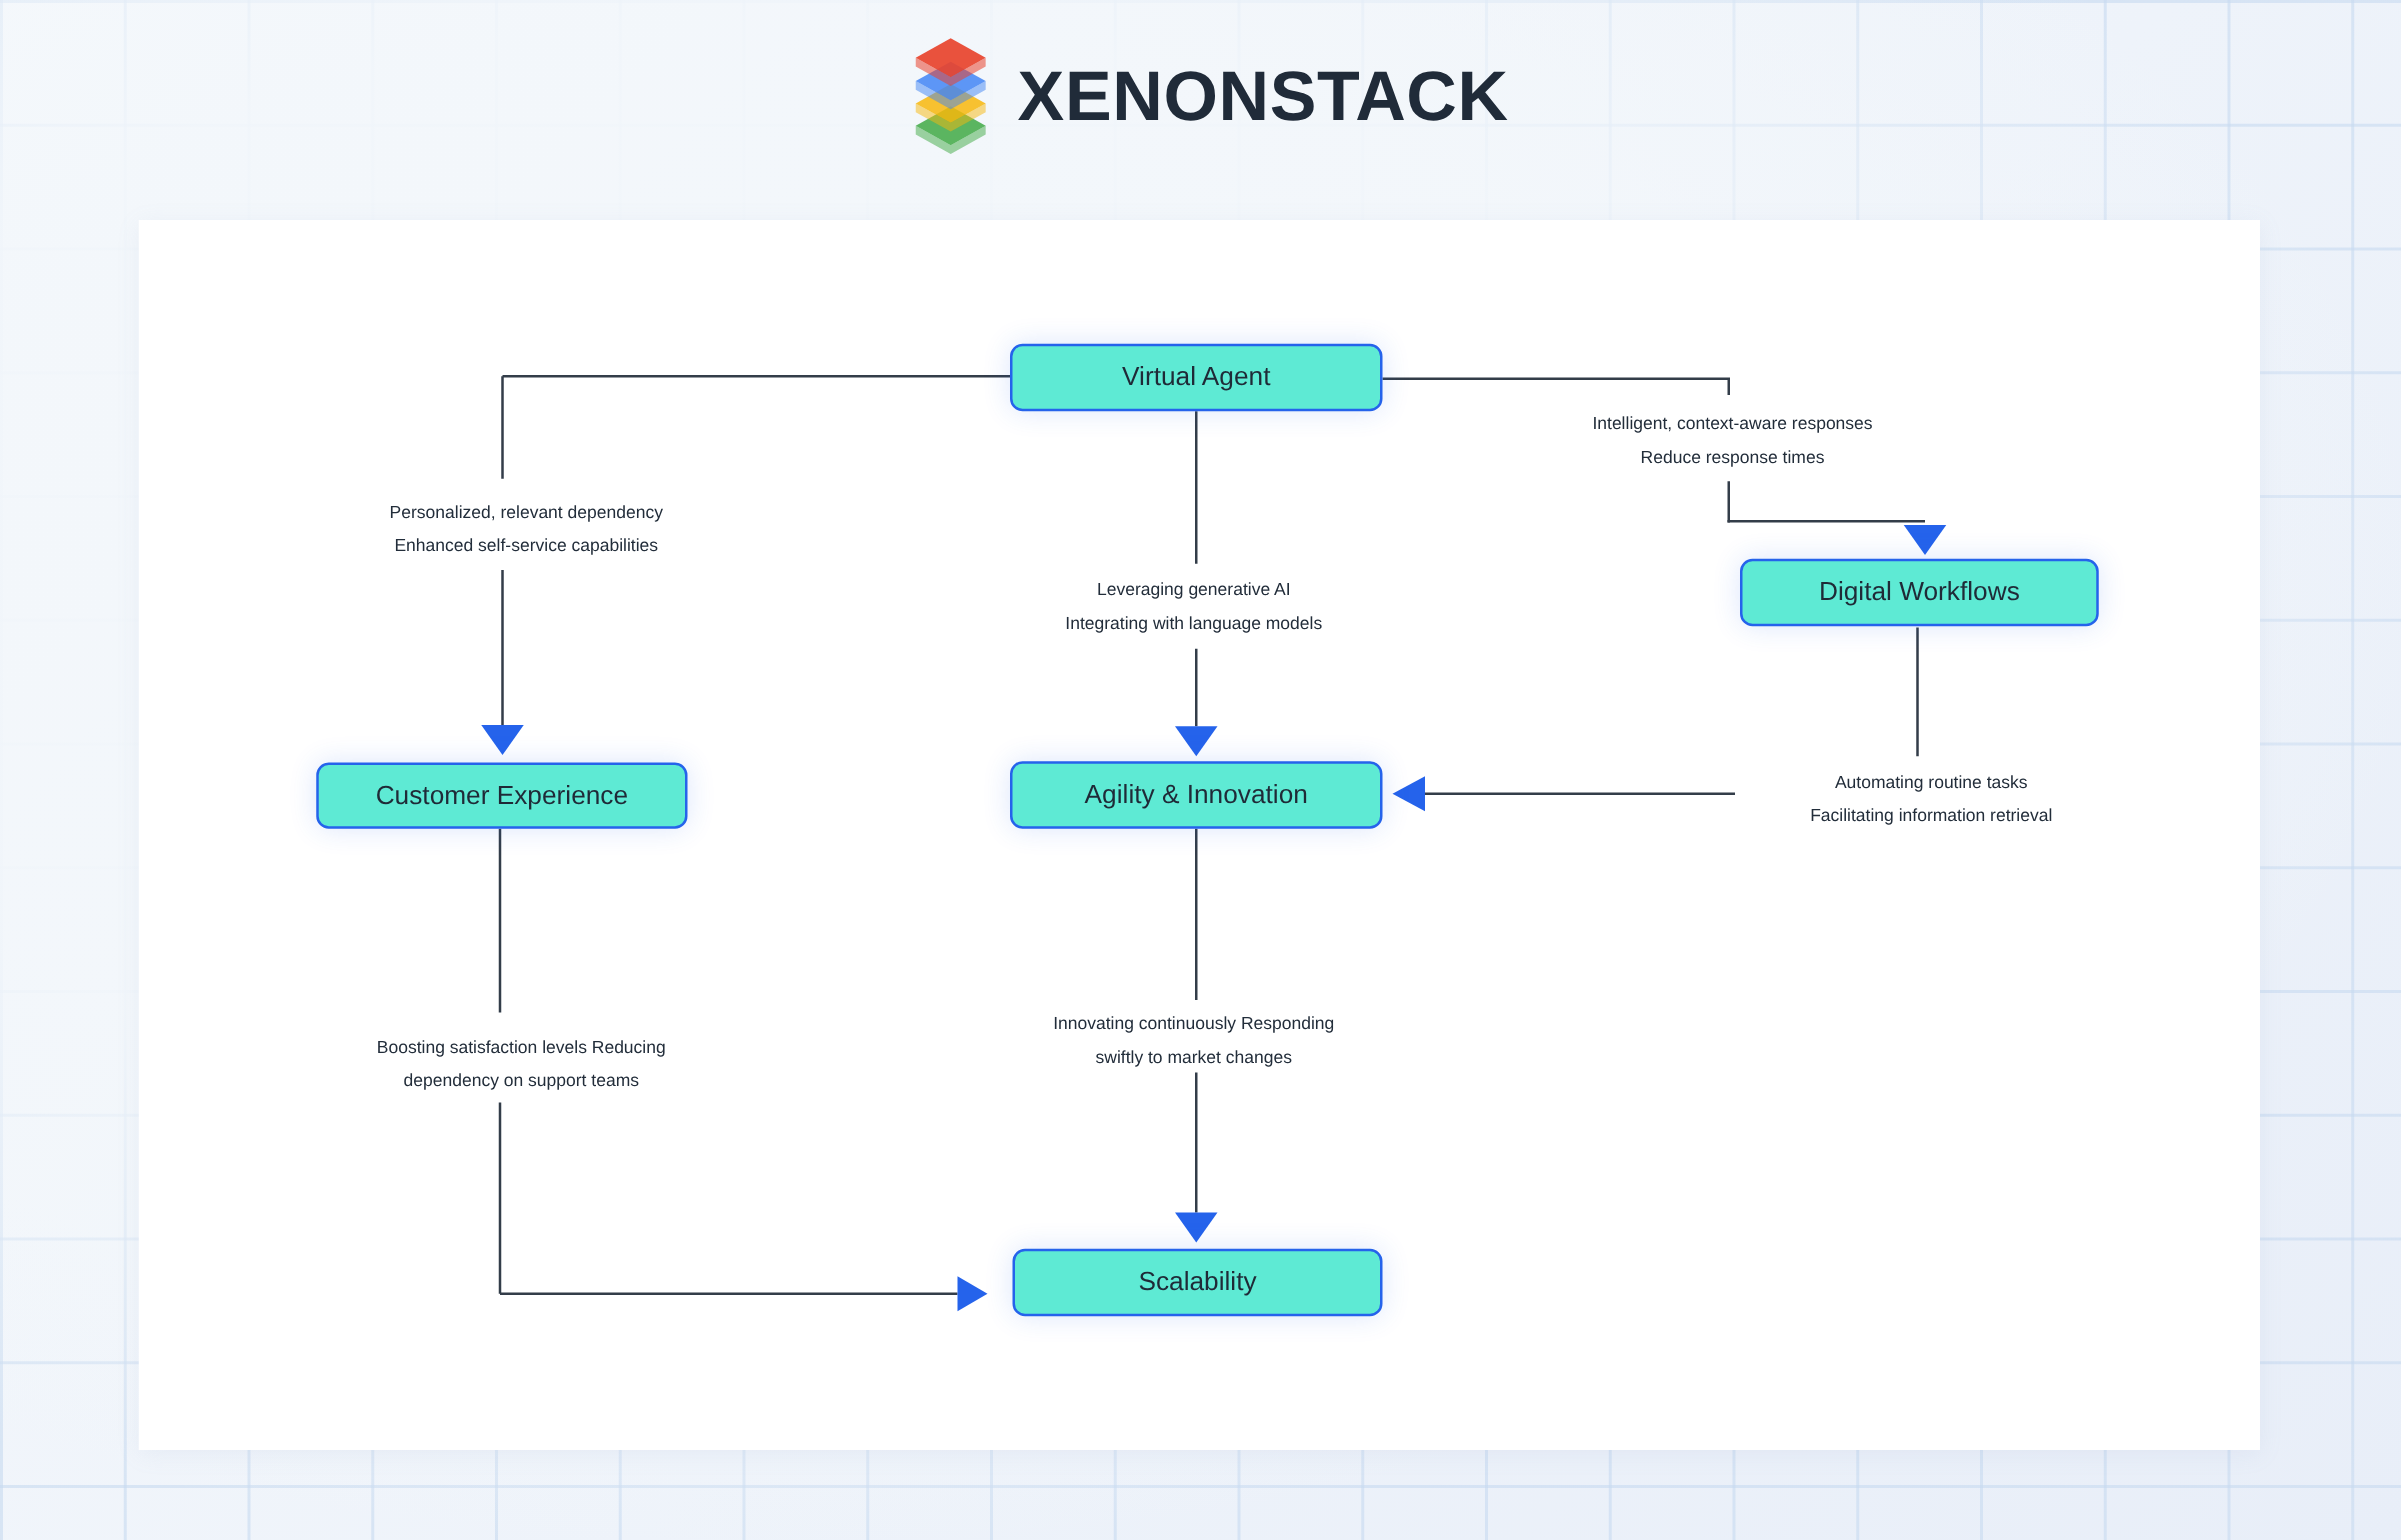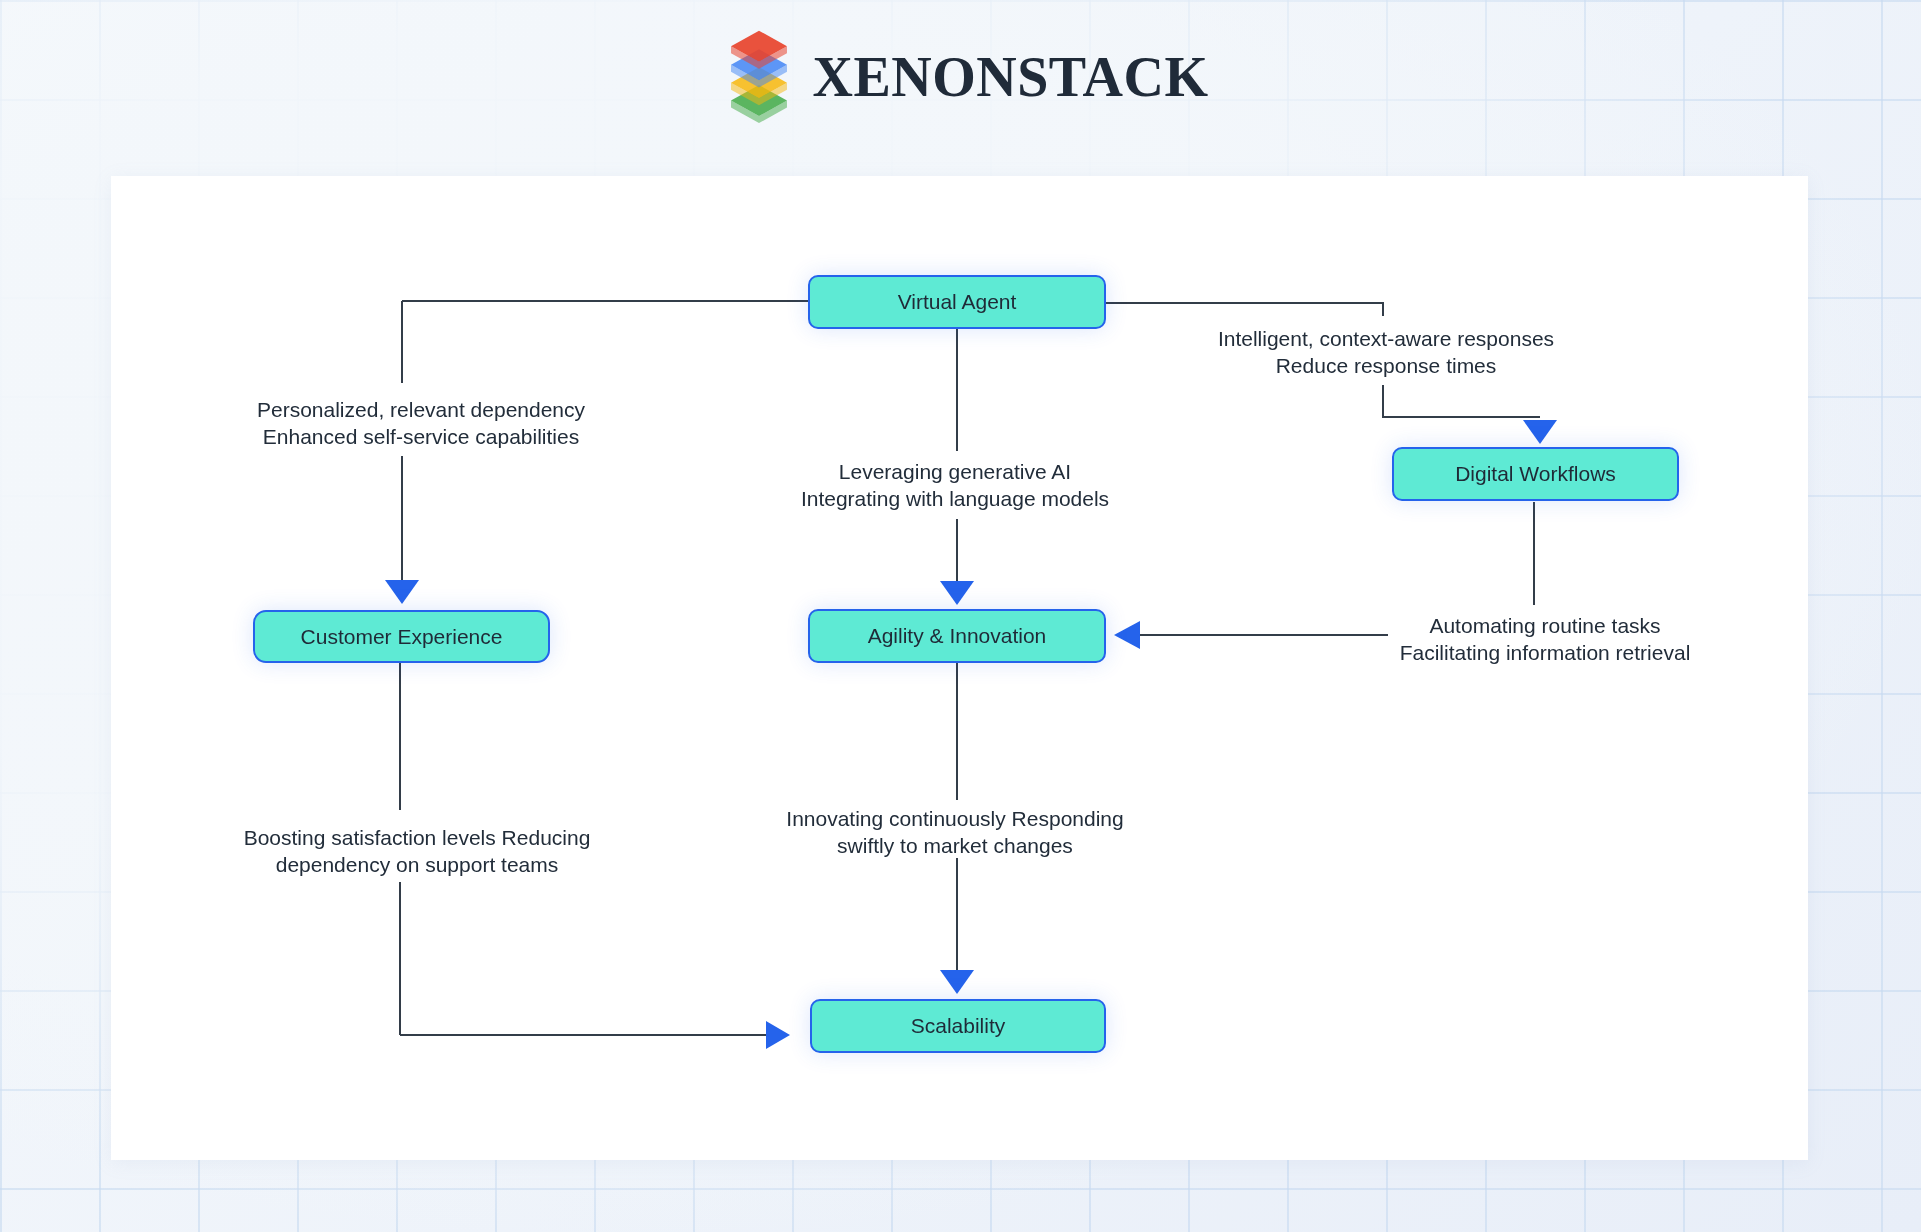--- a/index.html
+++ b/index.html
@@ -11,42 +11,42 @@
       radial-gradient(ellipse at 32% 38%, rgba(243,247,251,1) 0%, rgba(243,247,251,0.92) 42%, rgba(243,247,251,0) 72%),
       linear-gradient(to right, rgba(199,218,240,0.6) 2px, transparent 2px),
       linear-gradient(to bottom, rgba(199,218,240,0.6) 2px, transparent 2px),
       linear-gradient(135deg,#f6f9fc 0%, #eef3fa 55%, #e8eef8 100%);
     background-size:auto,99px 99px,99px 99px,auto;
     position:relative;
   }
   .page{position:absolute;inset:0;}
   
   .logo{position:absolute;left:50%;top:26px;transform:translateX(-50%);
-        display:flex;align-items:center;gap:8px;font-family:Liberation Serif, serif;}
+        display:flex;align-items:center;gap:8px;}
   .logo svg{display:block;}
   .wordmark{font-size:56px;font-weight:700;letter-spacing:.5px;color:#202b39;}
   
   .card{position:absolute;left:111px;top:176px;width:1697px;height:984px;
         background:#ffffff;box-shadow:0 3px 18px rgba(140,160,195,0.10);}
   
   .node{position:absolute;background:#5eead4;border:2.5px solid #2563eb;border-radius:10px;
         display:flex;align-items:center;justify-content:center;
         font-size:21px;font-weight:500;color:#1f2a37;
         box-shadow:0 0 22px rgba(37,99,235,0.16);box-sizing:border-box;}
   
   .lh{position:absolute;height:2px;background:#333d49;}
   .lv{position:absolute;width:2px;background:#333d49;}
   
   .arr{position:absolute;width:0;height:0;}
   .arr.down{border-left:17px solid transparent;border-right:17px solid transparent;border-top:24px solid #2563eb;}
   .arr.left{border-top:14px solid transparent;border-bottom:14px solid transparent;border-right:26px solid #2563eb;}
   .arr.right{border-top:14px solid transparent;border-bottom:14px solid transparent;border-left:24px solid #2563eb;}
   
   .note{position:absolute;transform:translateX(-50%);text-align:center;
-        font-size:21px;line-height:27px;font-weight:500;color:#222d3a;white-space:nowrap;}
+        font-size:14px;line-height:27px;font-weight:500;color:#222d3a;white-space:nowrap;}
   .note span{display:block;}
 </style>
 </head>
 <body>
 
 <div class="page">
 
   <header class="logo">
     <svg width="92" height="101" viewBox="0 0 100 130" aria-hidden="true">
 
@@ -100,21 +100,21 @@
   <div class="arr down" style="left:385px;top:580px;"></div>
   <div class="arr down" style="left:940px;top:581px;"></div>
   <div class="arr down" style="left:1523px;top:420px;"></div>
   <div class="arr left" style="left:1114px;top:621px;"></div>
   <div class="arr right" style="left:766px;top:1021px;"></div>
   <div class="arr down" style="left:940px;top:970px;"></div>
 
   <div class="node" style="left:808px;top:275px;width:298px;height:54px;">
     <span>Virtual Agent</span>
   </div>
-  <div class="node" style="left:253px;top:610px;width:297px;height:53px;border-radius:13px;">
+  <div class="node" style="left:253px;top:610px;width:297px;height:53px;">
     <span>Customer Experience</span>
   </div>
   <div class="node" style="left:808px;top:609px;width:298px;height:54px;">
     <span>Agility &amp; Innovation</span>
   </div>
   <div class="node" style="left:1392px;top:447px;width:287px;height:54px;justify-content:center;">
     <span>Digital Workflows</span>
   </div>
   <div class="node" style="left:810px;top:999px;width:296px;height:54px;">
     <span>Scalability</span>

